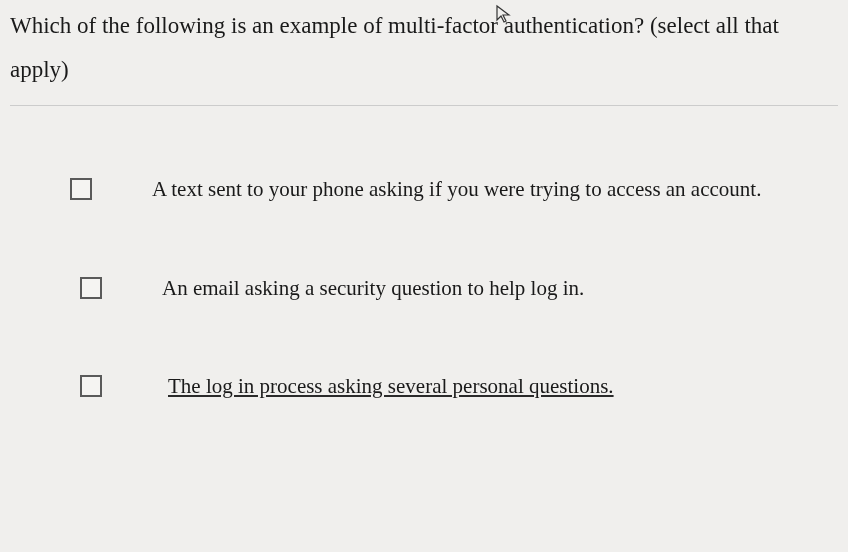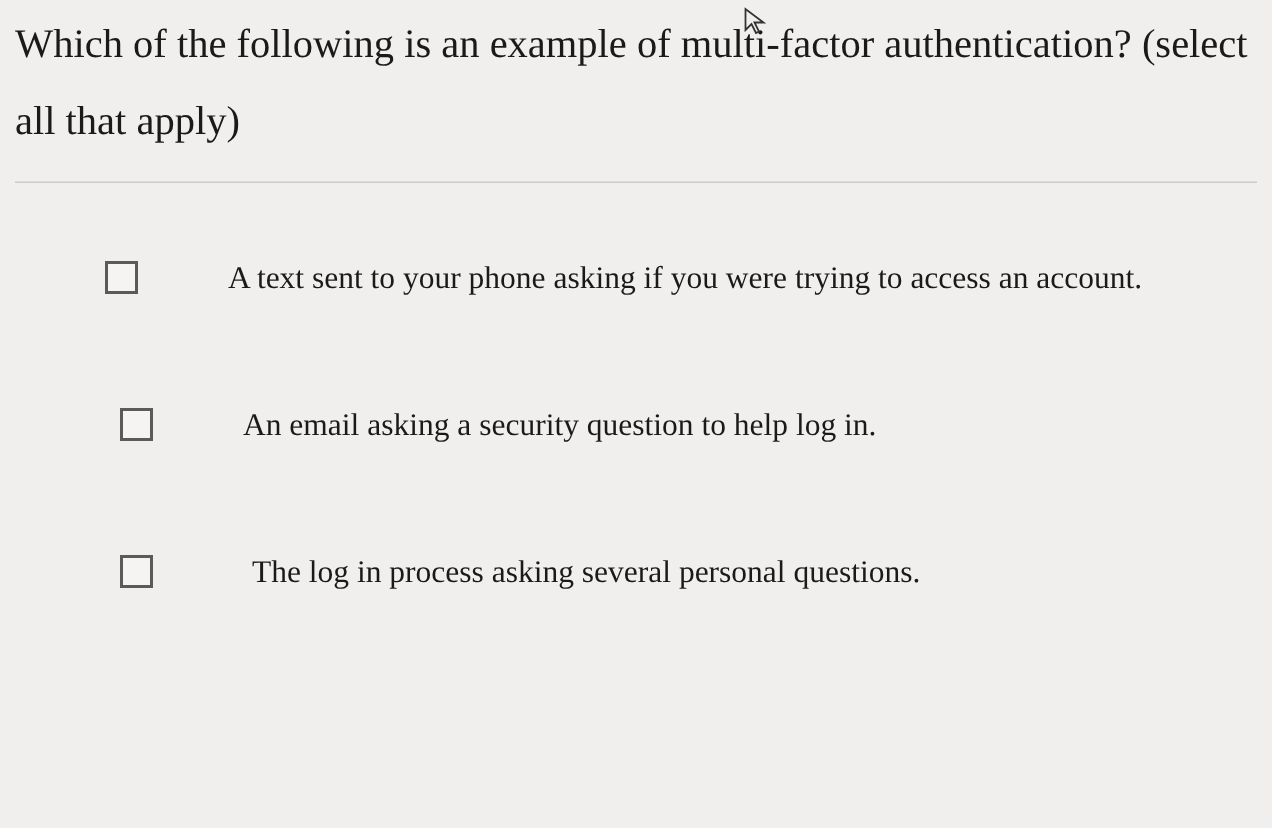--- a/index.html
+++ b/index.html
@@ -12,41 +12,42 @@
       background: #f0efed;
       width: 848px;
       height: 552px;
       padding: 0;
       color: #2a2a2a;
     }
     .question-block {
       padding: 4px 10px 0 10px;
     }
     .question-text {
-      font-size: 27px;
+      font-size: 23px;
       line-height: 1.9;
       color: #1a1a1a;
       padding-bottom: 14px;
       border-bottom: 1px solid #ccc;
-      margin-bottom: 48px;
+      margin-bottom: 68px;
     }
     .options-container {
       padding-left: 32px;
     }
     .option-row {
       display: flex;
       align-items: flex-start;
       margin-bottom: 68px;
       padding-left: 28px;
     }
     .option-row:nth-child(3) {
       margin-bottom: 58px;
     }
     .option-row:last-child {
       margin-bottom: 0;
+      text-decoration: underline;
     }
     .checkbox {
       width: 22px;
       height: 22px;
       border: 2px solid #5a5a5a;
       background: #f5f4f2;
       flex-shrink: 0;
       margin-top: 4px;
       margin-right: 60px;
       cursor: pointer;

